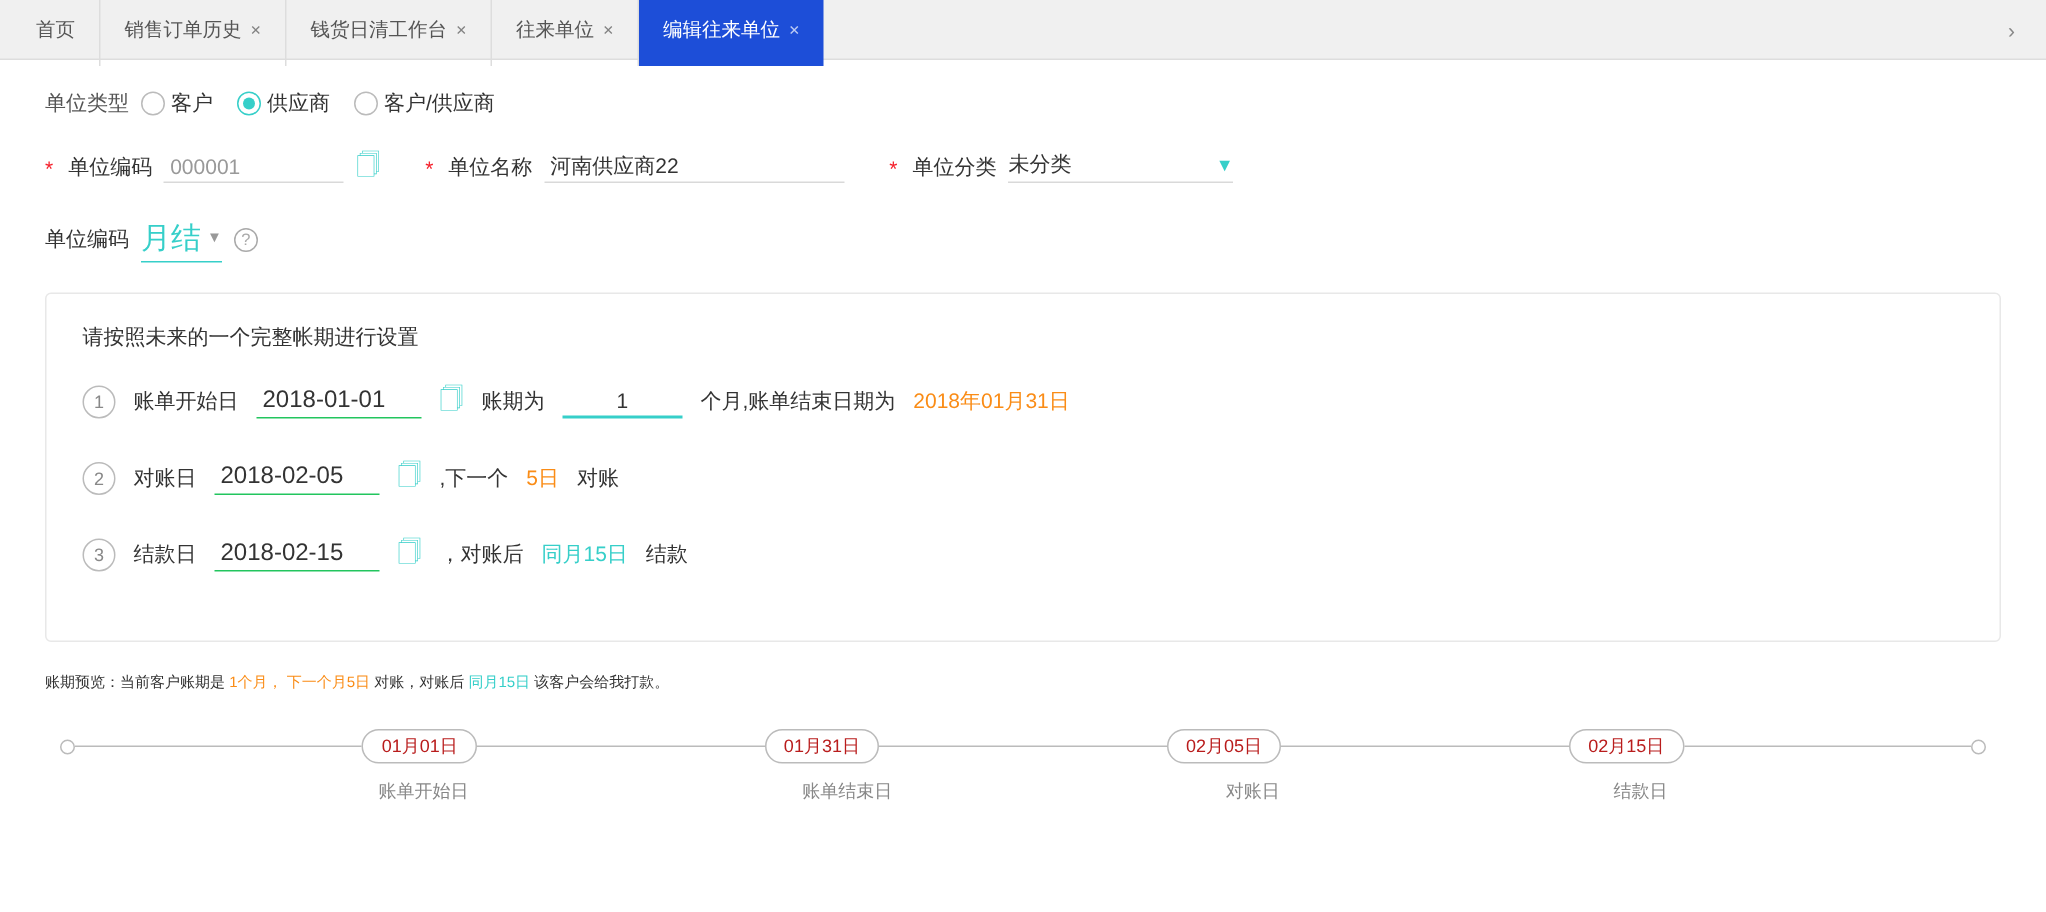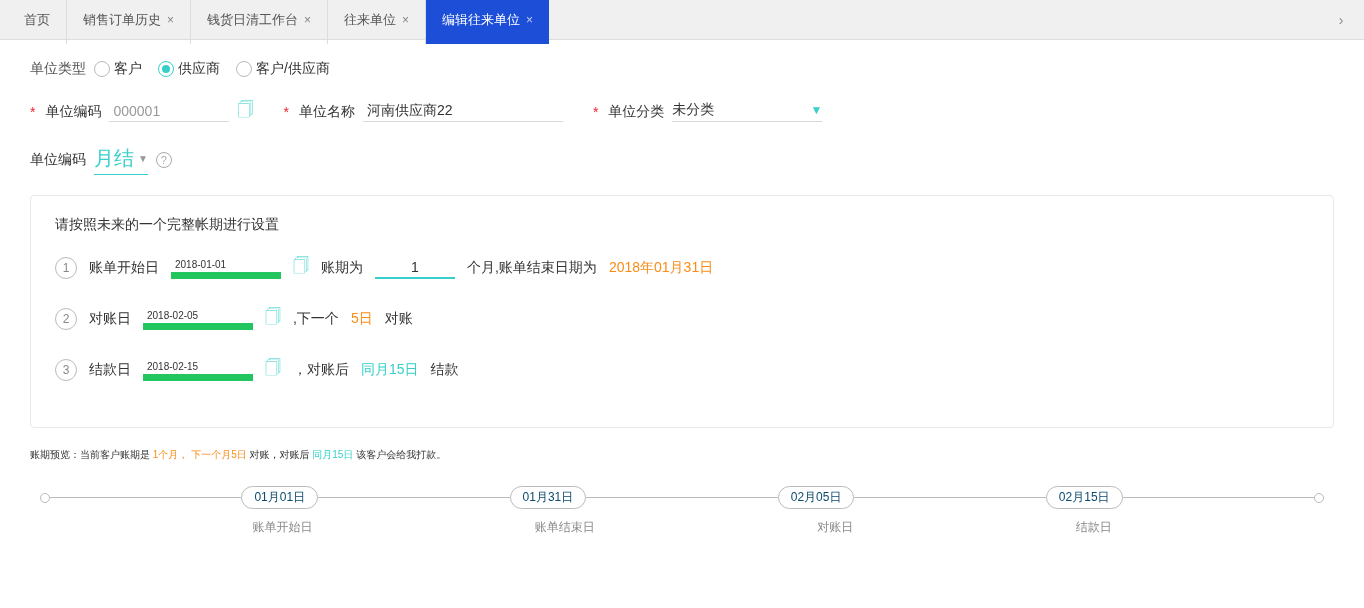--- a/index.html
+++ b/index.html
@@ -138,24 +138,24 @@
     }
     .step-num {
       width: 22px; height: 22px; border-radius: 50%;
       border: 1.5px solid #bbb;
       display: flex; align-items: center; justify-content: center;
       font-size: 12px; color: #888; flex-shrink: 0;
     }
     .step-label { color: #333; white-space: nowrap; }
     .date-input {
       border: none;
-      border-bottom: 7px solid #22c55e;
+      border-bottom: 1px solid #22c55e;
       outline: none;
       padding: 2px 4px;
-      font-size: 10px;
+      font-size: 16px;
       color: #333;
       width: 110px;
     }
     .month-input {
       border: none;
       border-bottom: 2px solid #36cfc9;
       outline: none;
       padding: 2px 4px;
       font-size: 14px;
       color: #333;
@@ -183,21 +183,21 @@
       display: flex;
       flex-direction: column;
       align-items: center;
       flex-shrink: 0;
     }
     .tl-badge {
       border: 1px solid #bbb;
       border-radius: 12px;
       padding: 2px 12px;
       font-size: 12px;
-      color: #0c4a6e;
+      color: #b91c1c;
       background: #fff;
       white-space: nowrap;
     }
     .tl-sub-label {
       font-size: 12px;
       color: #888;
       margin-top: 6px;
       white-space: nowrap;
     }
 

